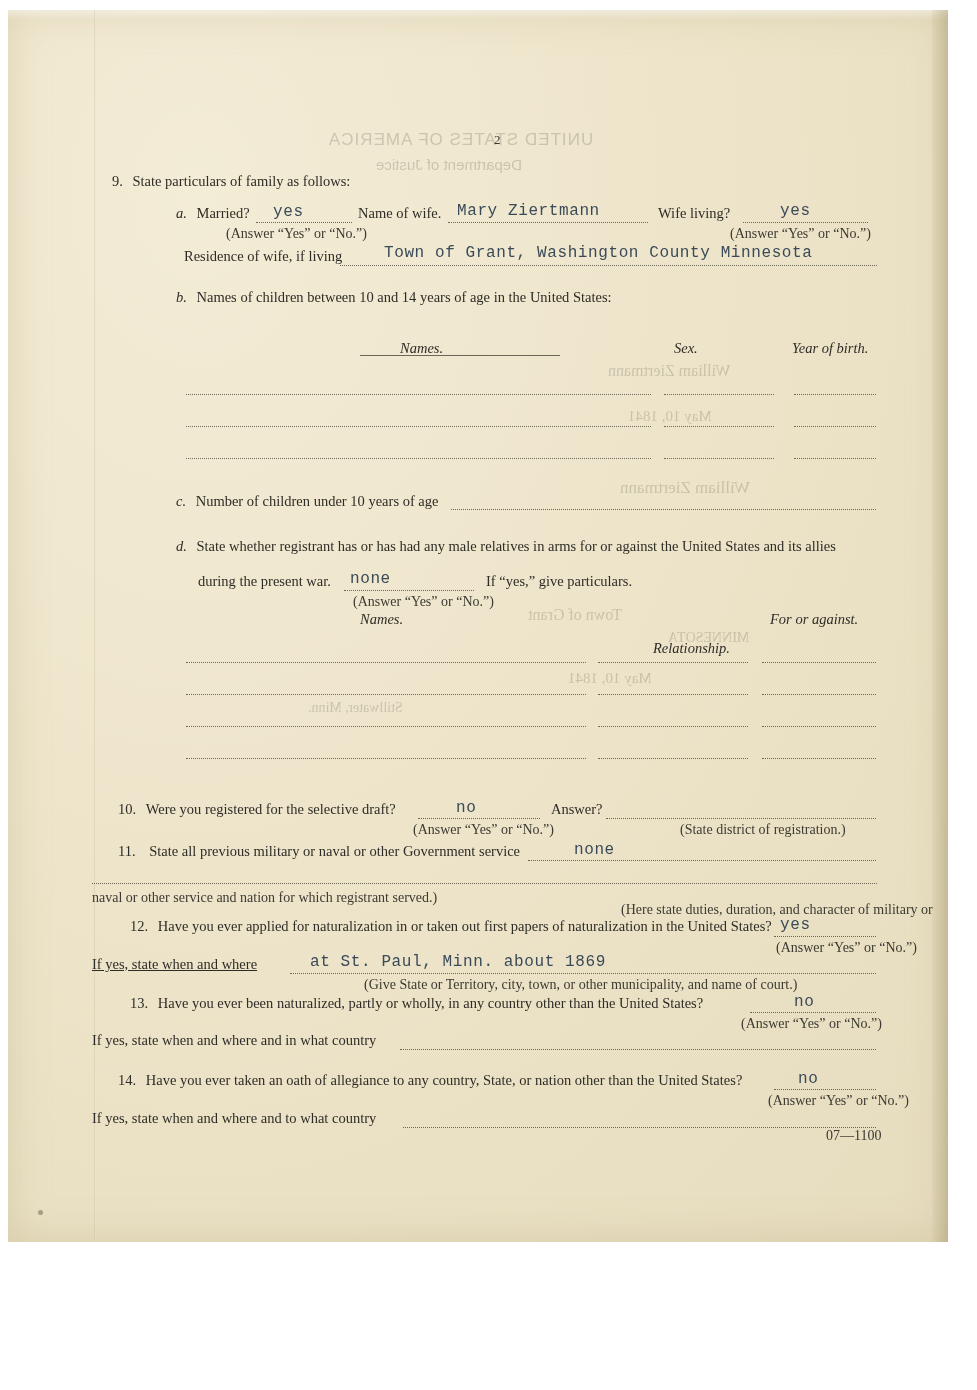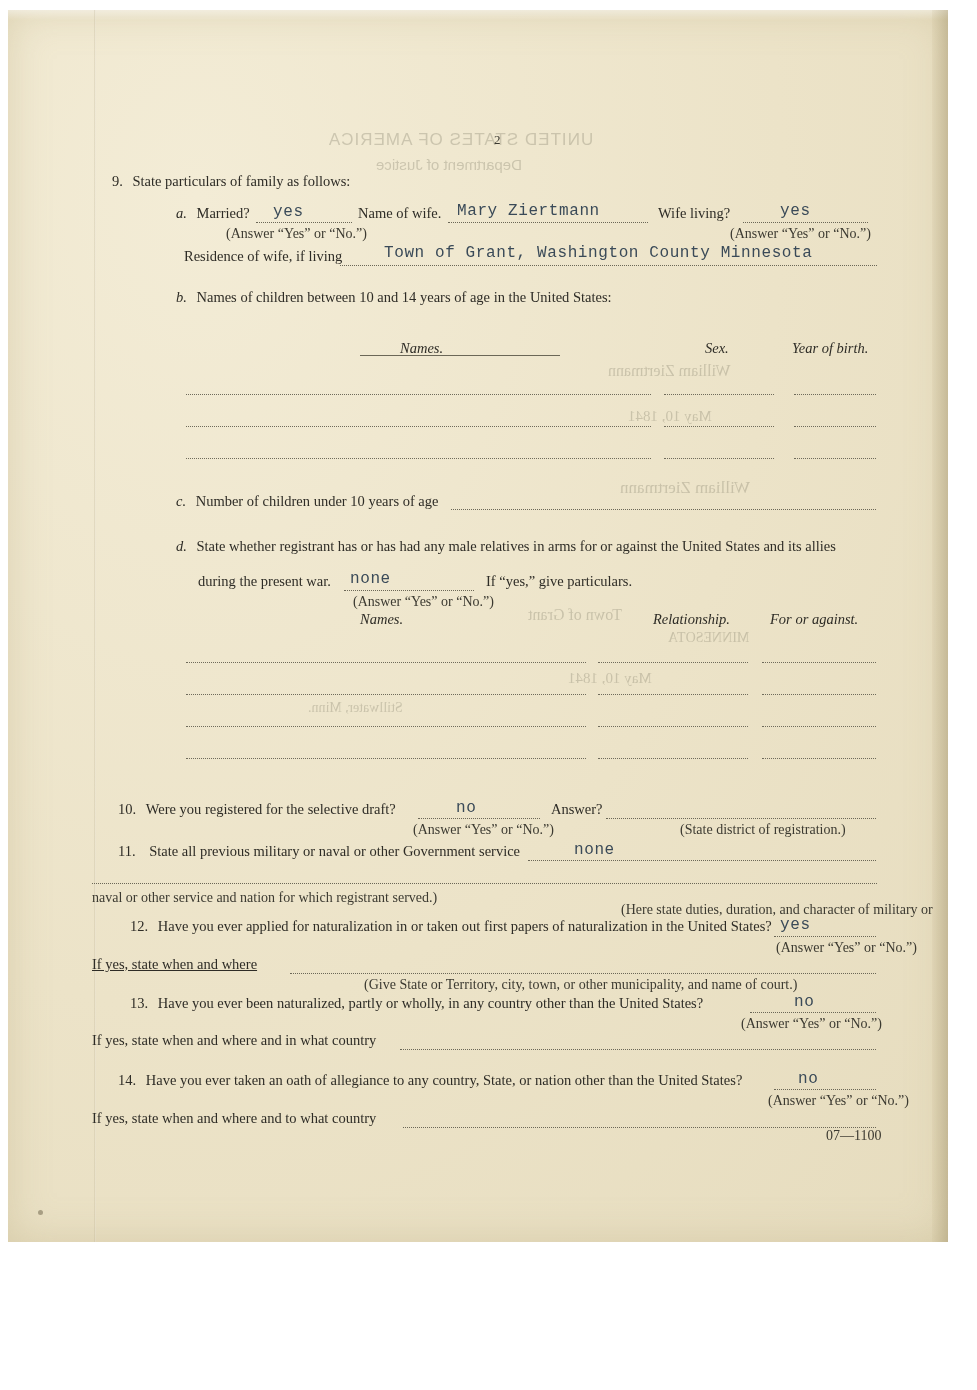--- a/index.html
+++ b/index.html
@@ -183,21 +183,21 @@
       <div class="row" style="left:176px; top:238px;">Residence of wife, if living</div>
       <div class="dots" style="left:332px; top:255px; width:537px;"></div>
       <div class="row hand" style="left:376px; top:234px;">Town of Grant, Washington County Minnesota</div>
 
       <div class="row" style="left:168px; top:279px;">
         <span class="ital">b.</span>
         <span style="margin-left:6px;">Names of children between 10 and 14 years of age in the United States:</span>
       </div>
 
       <div class="row ital" style="left:392px; top:330px;">Names.</div>
-      <div class="row ital" style="left:697px; top:330px;">Sex.</div>
+      <div class="row ital" style="left:666px; top:330px;">Sex.</div>
       <div class="row ital" style="left:784px; top:330px;">Year of birth.</div>
       <div class="solid" style="left:352px; top:345px; width:200px;"></div>
 
       <div class="blankline" style="left:178px; top:384px; width:465px;"></div>
       <div class="blankline" style="left:656px; top:384px; width:110px;"></div>
       <div class="blankline" style="left:786px; top:384px; width:82px;"></div>
 
       <div class="blankline" style="left:178px; top:416px; width:465px;"></div>
       <div class="blankline" style="left:656px; top:416px; width:110px;"></div>
       <div class="blankline" style="left:786px; top:416px; width:82px;"></div>
@@ -217,21 +217,21 @@
         <span class="ital">d.</span>
         <span style="margin-left:6px;">State whether registrant has or has had any male relatives in arms for or against the United States and its allies</span>
       </div>
       <div class="row" style="left:190px; top:563px;">during the present war.</div>
       <div class="dots" style="left:336px; top:580px; width:130px;"></div>
       <div class="row hand" style="left:342px; top:560px;">none</div>
       <div class="row tiny" style="left:345px; top:584px;">(Answer “Yes” or “No.”)</div>
       <div class="row" style="left:478px; top:563px;">If “yes,” give particulars.</div>
 
       <div class="row ital" style="left:352px; top:601px;">Names.</div>
-      <div class="row ital" style="left:645px; top:601px;text-align:right;">Relationship.</div>
+      <div class="row ital" style="left:645px; top:630px;text-align:right;">Relationship.</div>
       <div class="row ital" style="left:762px; top:601px;">For or against.</div>
 
       <div class="blankline" style="left:178px; top:652px; width:400px;"></div>
       <div class="blankline" style="left:590px; top:652px; width:150px;"></div>
       <div class="blankline" style="left:754px; top:652px; width:114px;"></div>
 
       <div class="blankline" style="left:178px; top:684px; width:400px;"></div>
       <div class="blankline" style="left:590px; top:684px; width:150px;"></div>
       <div class="blankline" style="left:754px; top:684px; width:114px;"></div>
 
@@ -267,20 +267,21 @@
       <div class="row" style="left:122px; top:908px;">
         <span class="num">12.</span>
         <span style="margin-left:6px;">Have you ever applied for naturalization in or taken out first papers of naturalization in the United States?</span>
       </div>
       <div class="dots" style="left:766px; top:926px; width:102px;"></div>
       <div class="row hand" style="left:772px; top:906px;">yes</div>
       <div class="row tiny" style="left:768px; top:930px;">(Answer “Yes” or “No.”)</div>
 
       <div class="row" style="left:84px; top:946px;text-decoration:underline;">If yes, state when and where</div>
       <div class="dots" style="left:282px; top:963px; width:586px;"></div>
+      <div class="row hand" style="left:302px; top:943px;">at St. Paul, Minn. about 1869</div>
       <div class="row tiny" style="left:356px; top:967px;">(Give State or Territory, city, town, or other municipality, and name of court.)</div>
 
       <div class="row" style="left:122px; top:985px;">
         <span class="num">13.</span>
         <span style="margin-left:6px;">Have you ever been naturalized, partly or wholly, in any country other than the United States?</span>
       </div>
       <div class="dots" style="left:742px; top:1002px; width:126px;"></div>
       <div class="row hand" style="left:786px; top:983px;">no</div>
       <div class="row tiny" style="left:733px; top:1006px;">(Answer “Yes” or “No.”)</div>
 

